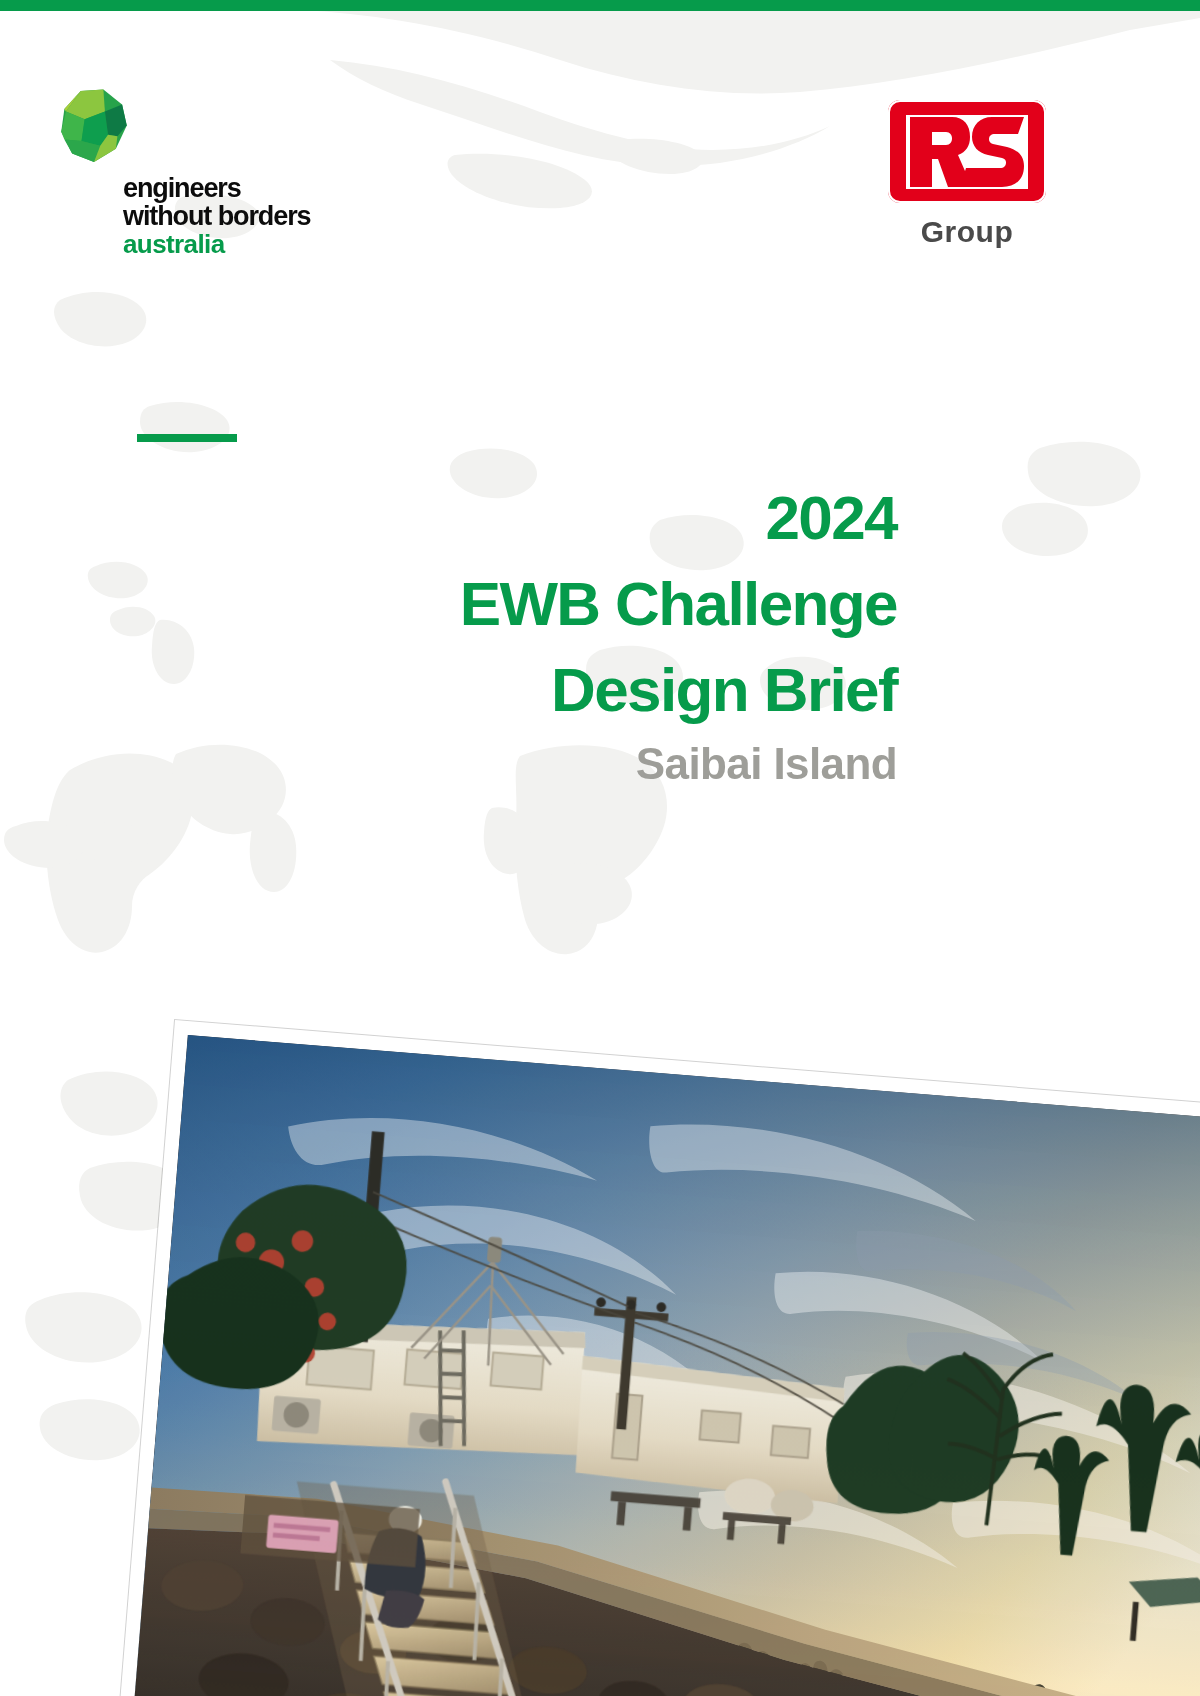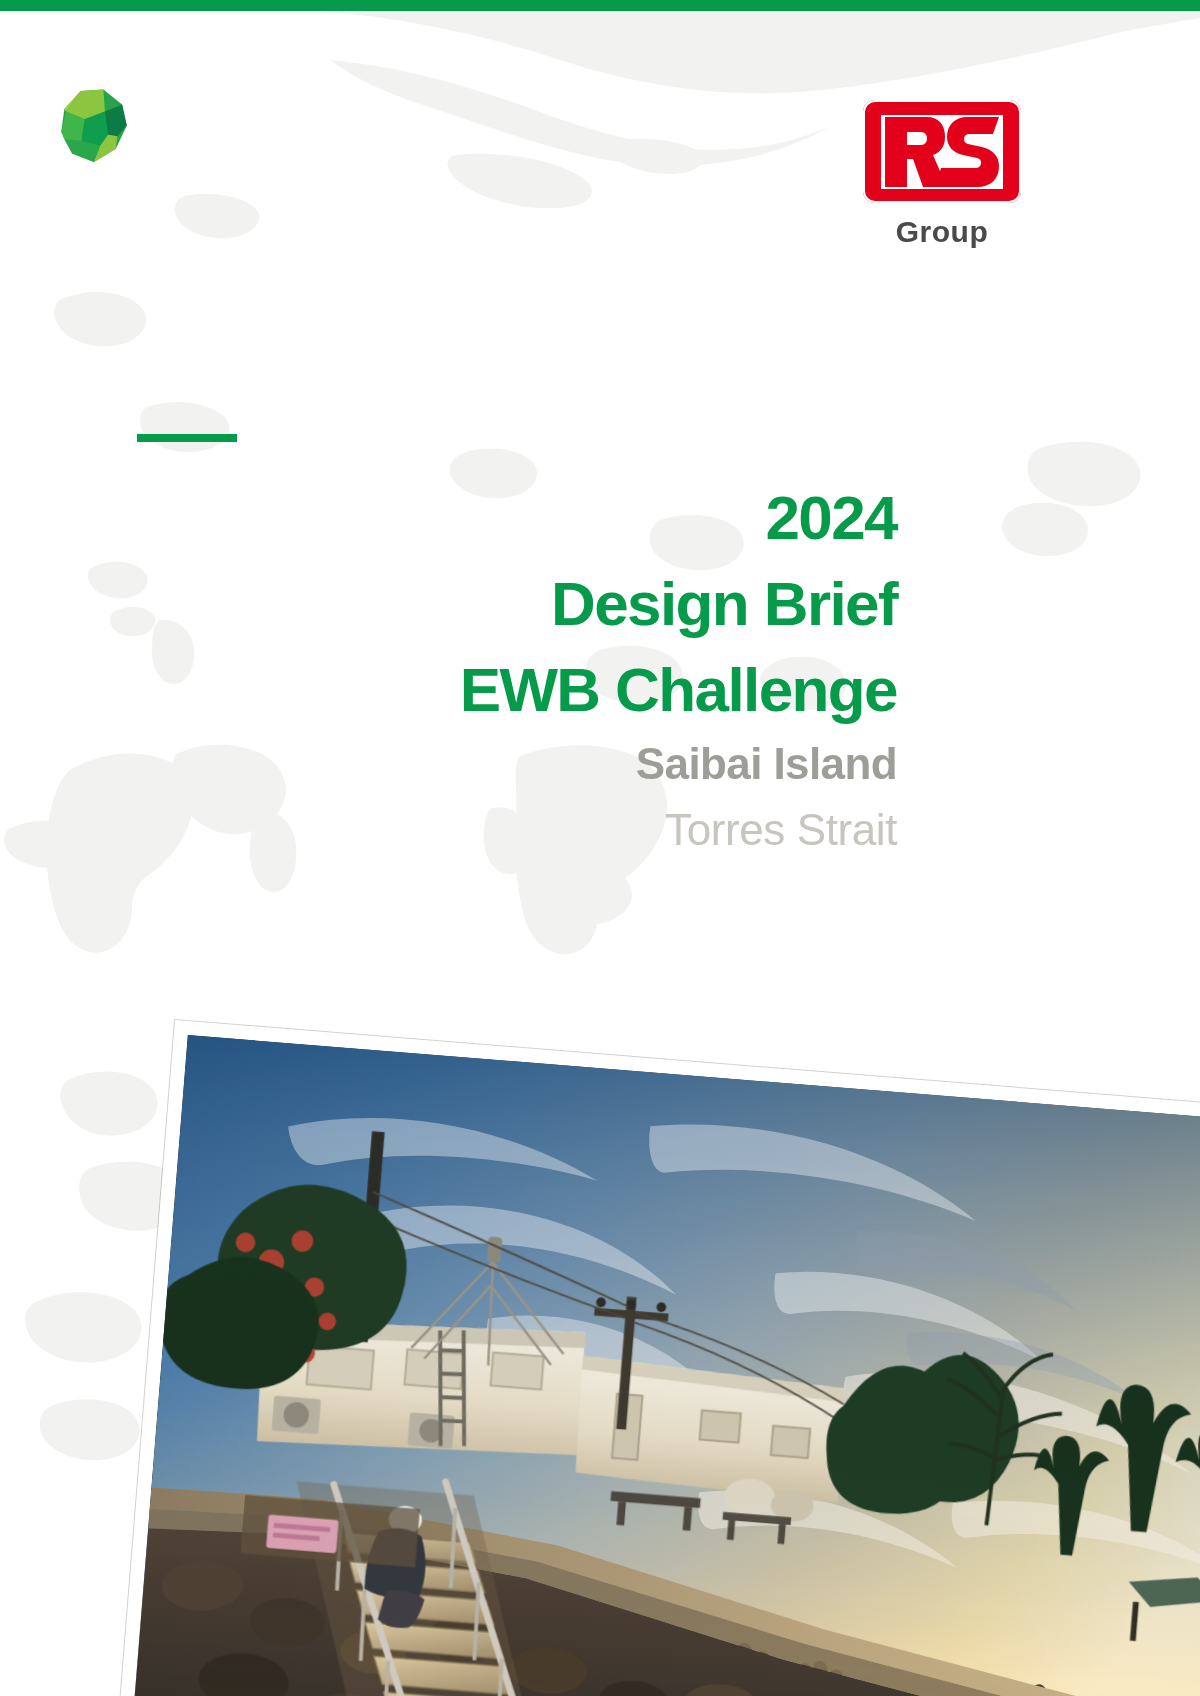--- a/index.html
+++ b/index.html
@@ -53,21 +53,21 @@
     font-size:27px;
     line-height:28px;
     letter-spacing:-1.1px;
     color:#0c0c0c;
     white-space:nowrap;
   }
   .ewb-line.green { color:#069B4B; font-size:26px; letter-spacing:-0.6px; }
 
   
   .rs-logo {
-    position:absolute; right:173px; top:100px;
+    position:absolute; right:148px; top:100px;
     z-index:10;
     width:170px;
     text-align:center;
   }
   .rs-box {
     width:158px; height:103px;
     margin:0 auto;
     background:#E2001A;
     border-radius:12px;
     position:relative;
@@ -192,20 +192,25 @@
     <svg class="ewb-globe" viewBox="0 0 100 100" xmlns="http://www.w3.org/2000/svg">
       <polygon points="33,4 62,2 86,21 92,48 78,78 50,95 22,84 8,56 12,27" fill="#27A34A"></polygon>
       <polygon points="33,4 62,2 64,30 38,40 14,30" fill="#8CC63F"></polygon>
       <polygon points="14,30 38,40 34,68 12,66 8,56" fill="#3FB54A"></polygon>
       <polygon points="38,40 64,30 68,60 58,74 34,68" fill="#0E9E4E"></polygon>
       <polygon points="64,30 86,21 92,48 80,62 68,60" fill="#0E7A45"></polygon>
       <polygon points="34,68 58,74 50,95 22,84 12,66" fill="#2BA74B"></polygon>
       <polygon points="58,74 68,60 80,62 78,78 50,95" fill="#8CC63F"></polygon>
       <polygon points="12,27 33,4 14,30" fill="#A8CE3A"></polygon>
     </svg>
+    <div class="ewb-wordmark">
+      <div class="ewb-line">engineers</div>
+      <div class="ewb-line">without borders</div>
+      <div class="ewb-line green">australia</div>
+    </div>
   </div>
 
   <div class="rs-logo">
     <div class="rs-box">
       <svg width="122" height="74" viewBox="0 0 122 74" xmlns="http://www.w3.org/2000/svg">
         <rect x="0" y="0" width="122" height="74" fill="#ffffff"></rect>
 
         <path d="M4 2 H46 C58 2 64 10 64 22 C64 31 60 37 52 40 L66 72 H42 L32 44 H26 V72 H4 Z
                  M26 17 V30 H40 C44 30 46 27 46 23.5 C46 20 44 17 40 17 Z" fill="#E2001A"></path>
 
@@ -213,24 +218,23 @@
                  C100 51 98 53 94 53 H60 L54 72 H96 C110 72 118 64 118 51 C118 41 112 35 101 32
                  L87 29 C84 28 83 26.5 83 24 C83 21 85 19 89 19 H112 Z" fill="#E2001A"></path>
       </svg>
     </div>
     <div class="rs-group-text">Group</div>
   </div>
 
   <div class="title-block">
     <div class="title-rule"></div>
     <div class="title-main">2024</div>
+    <div class="title-main">EWB Challenge</div>
     <div class="title-main">Design Brief</div>
-    <div class="title-main">EWB Challenge</div>
     <div class="subtitle-1">Saibai Island</div>
-    <div class="subtitle-2">Torres Strait</div>
   </div>
 
   <div class="photo-wrap">
     <div class="photo">
       <svg viewBox="0 0 1160 760" preserveAspectRatio="xMidYMid slice" xmlns="http://www.w3.org/2000/svg">
         <defs>
           <linearGradient id="sky" x1="0" y1="0" x2="1" y2="0.45">
             <stop offset="0%" stop-color="#2f5f8f"></stop>
             <stop offset="18%" stop-color="#4a7ba8"></stop>
             <stop offset="38%" stop-color="#7d9cb5"></stop>

